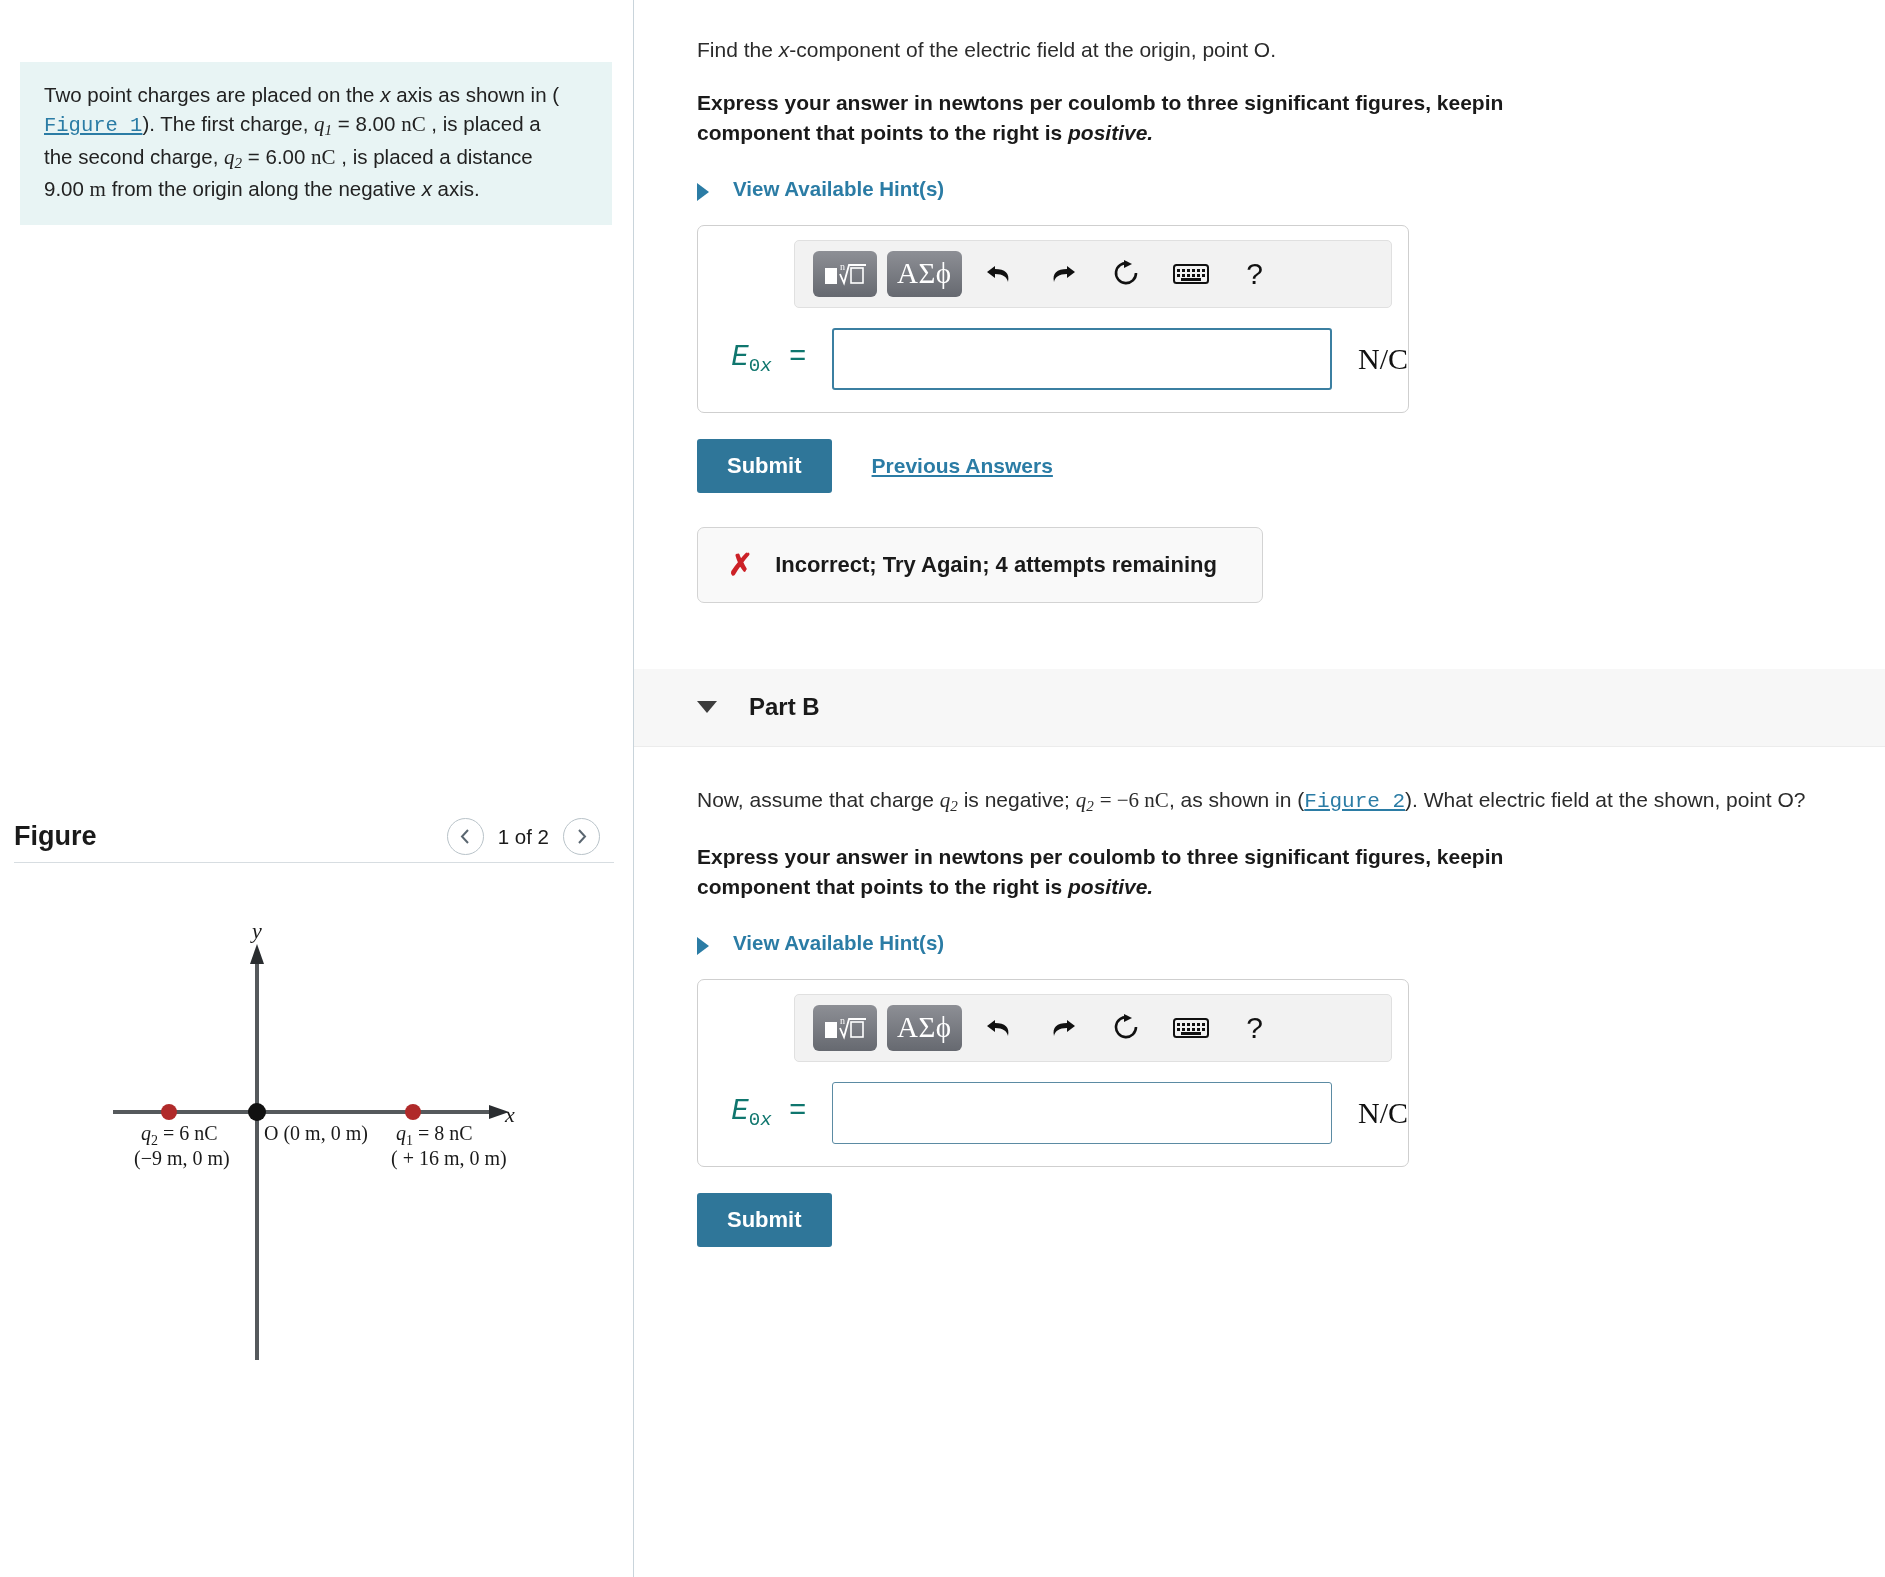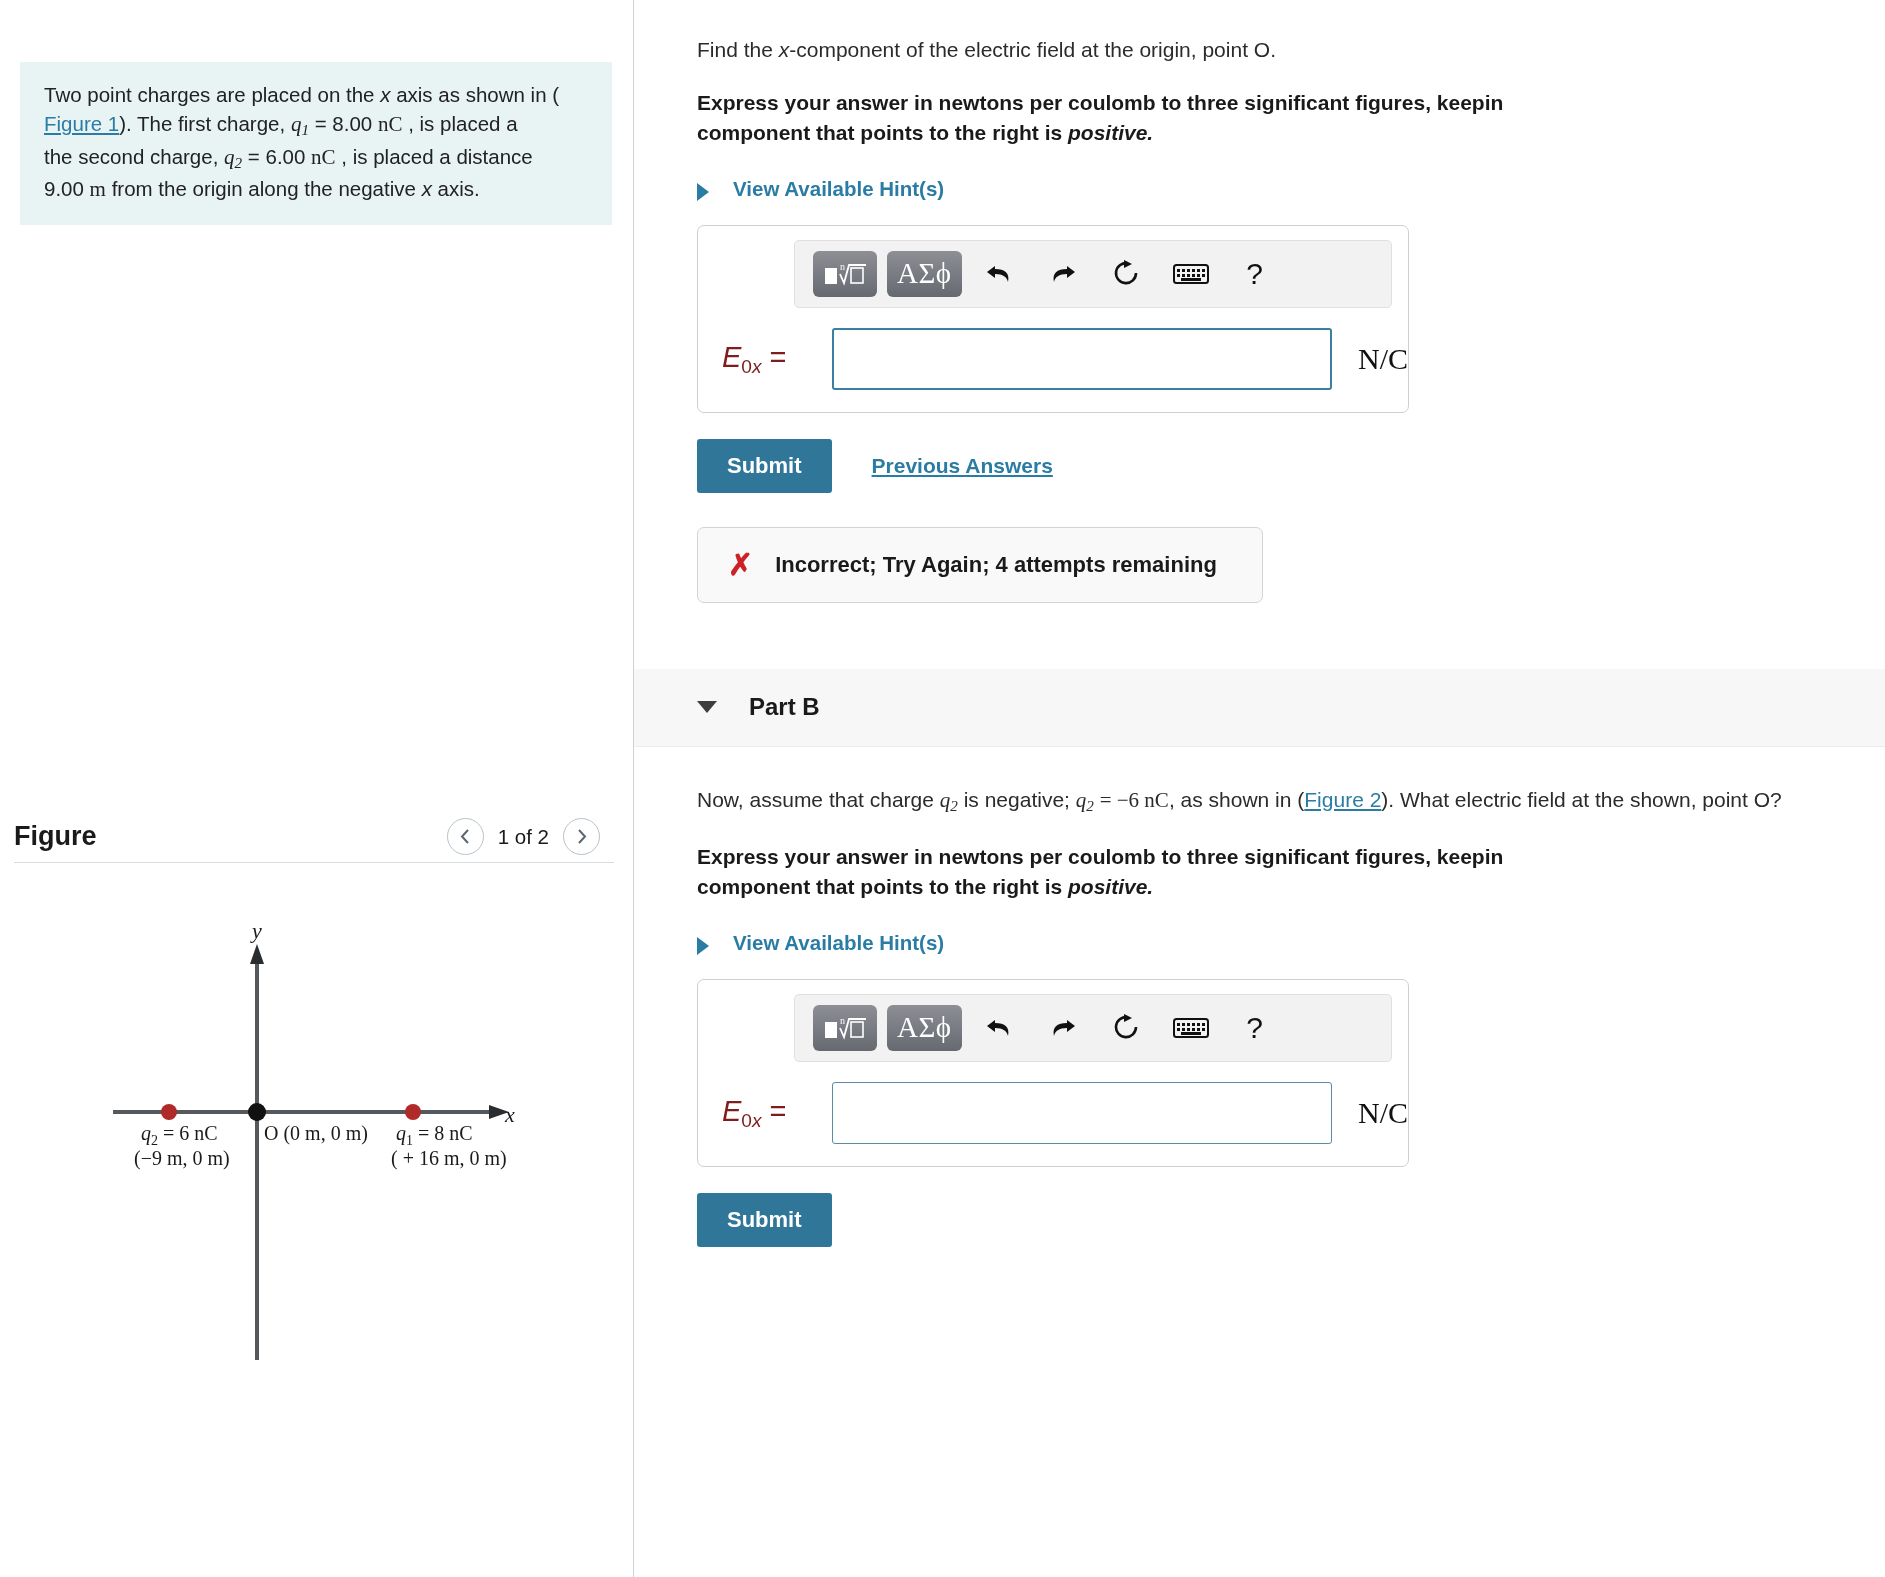--- a/index.html
+++ b/index.html
@@ -24,21 +24,21 @@
     position: absolute;
     left: 20px; top: 62px;
     width: 592px;
     background: #e8f4f4;
     padding: 18px 22px 20px 24px;
     font-size: 20.5px;
     line-height: 1.42;
     color: #222;
   }
   .problem-box .ln { display: block; white-space: nowrap; }
-  .fig-link { color: #2b7ca5; text-decoration: underline; cursor: pointer; }
+  .fig-link { color: #2b7ca5; text-decoration: underline; cursor: pointer; font-family: Liberation Mono, monospace; }
   .mathit { font-family: "Liberation Serif", serif; font-style: italic; font-size: 21px; }
   .mathsub { font-size: 0.72em; vertical-align: -0.28em; font-style: italic;
              font-family: "Liberation Serif", serif; }
   .mathrm { font-family: "Liberation Serif", serif; font-style: normal; font-size: 21px; }
   .itx { font-style: italic; }
 
   
   .figure-header {
     position: absolute; left: 14px; top: 818px; width: 600px;
     display: flex; align-items: center;
@@ -120,23 +120,23 @@
     cursor: pointer; color: #111;
   }
   .sqrt-glyph { display: flex; align-items: center; gap: 2px; }
   .greek { font-family: "Liberation Serif", serif; font-size: 29px; letter-spacing: 0.5px; }
 
   .input-row {
     display: flex; align-items: center;
     padding: 20px 0 0 0; margin-left: 24px;
   }
   .eq-label {
-    font-family: Liberation Sans, sans-serif;
+    font-family: Liberation Mono, monospace;
     font-size: 29px; font-style: italic;
-    width: 96px; text-align: left; margin-right: 16px; color: #7f1d1d;
+    width: 96px; text-align: center; margin-right: 16px; color: #0f766e;
   }
   .eq-label .sub { font-size: 0.66em; vertical-align: -0.3em; font-style: normal; }
   .eq-label .subx { font-size: 0.66em; vertical-align: -0.3em; font-style: italic; }
   .ans-input {
     width: 512px; height: 62px;
     border: 2px solid #3b7fa1; border-radius: 3px;
     background: #fff; outline: none;
     font-size: 20px; padding: 0 10px;
     font-family: "Liberation Sans", sans-serif;
   }

